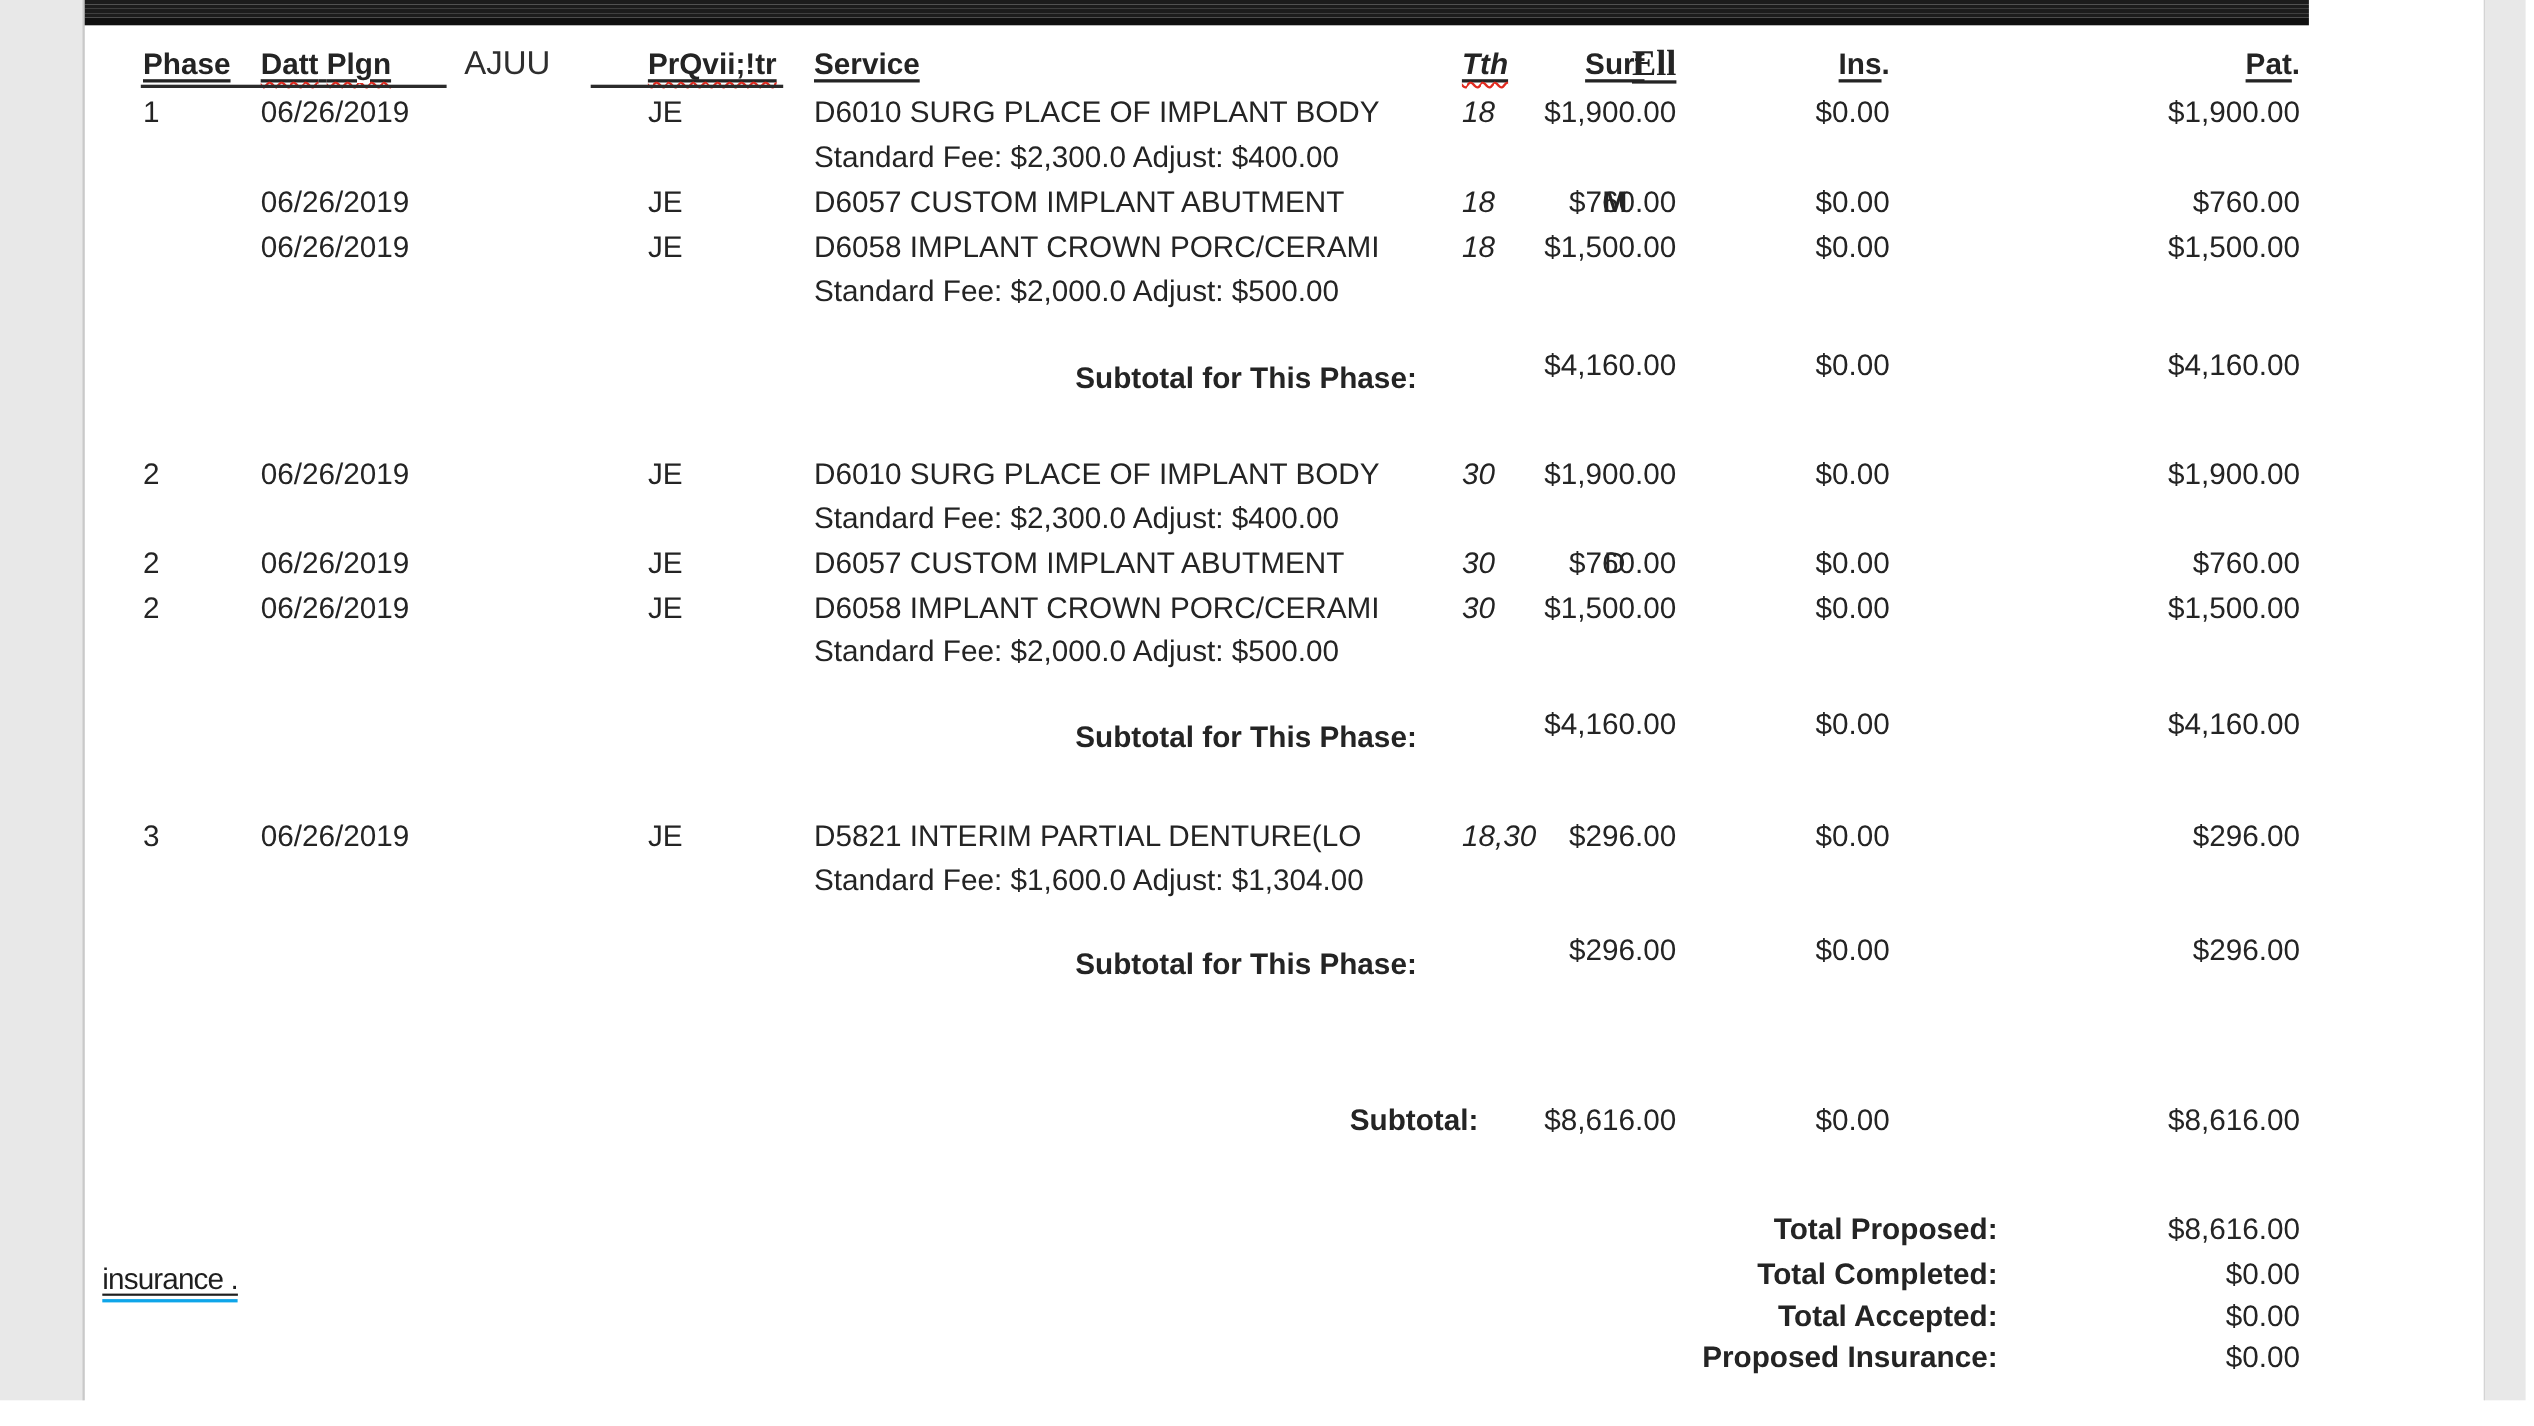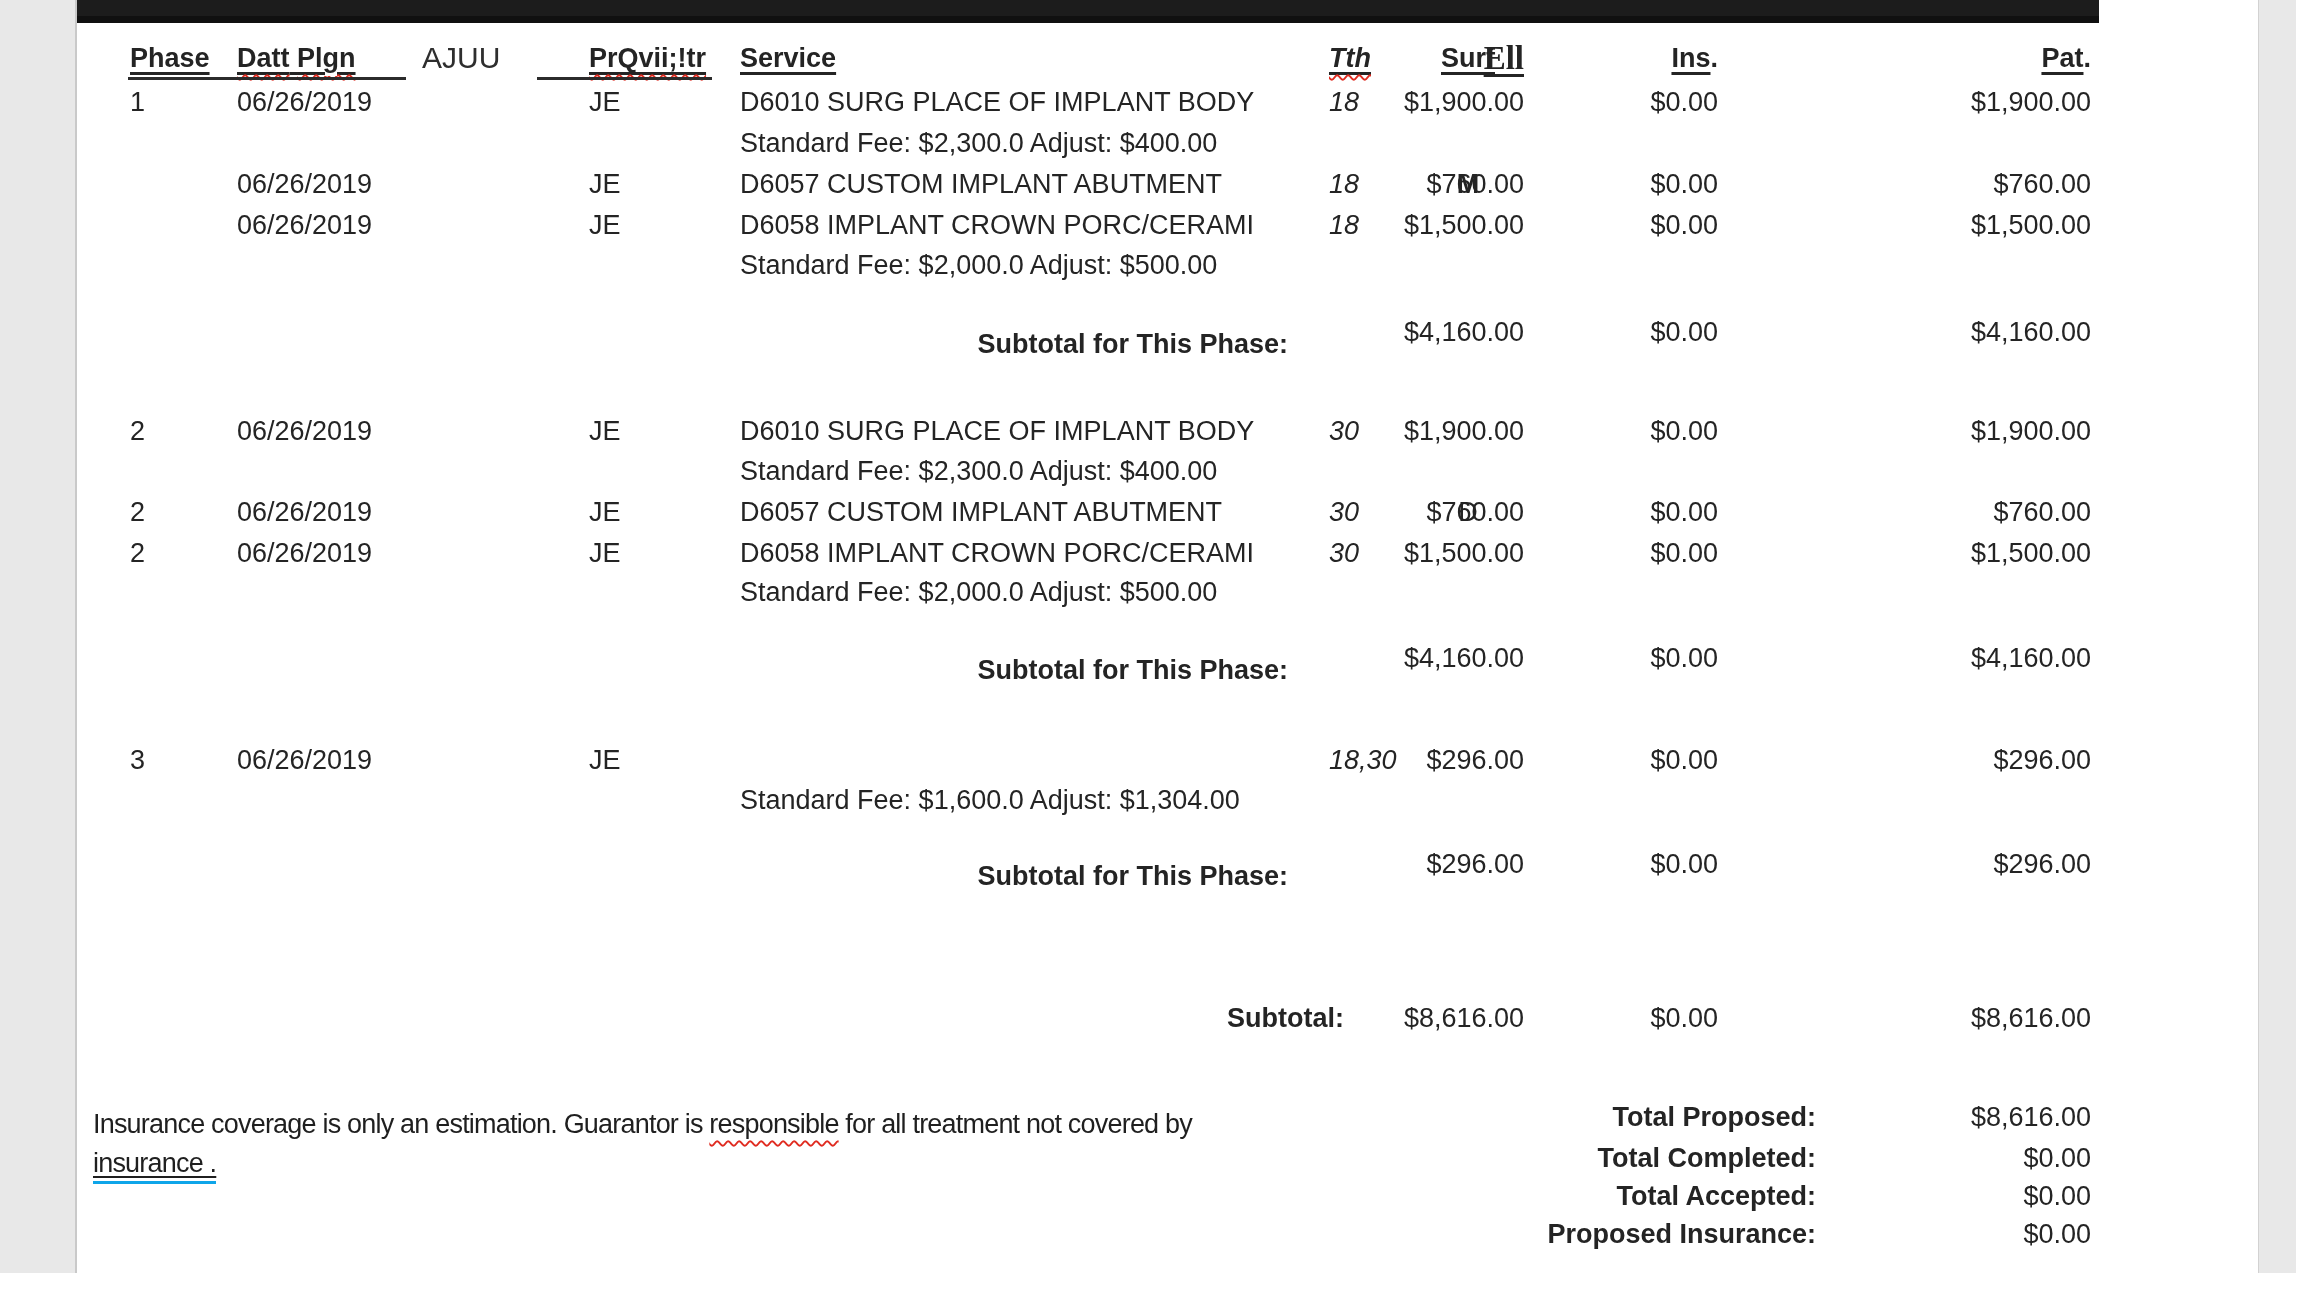--- a/index.html
+++ b/index.html
@@ -160,20 +160,21 @@
       <span class="c stlabel">Subtotal for This Phase:</span>
       <span class="c fee">$4,160.00</span>
       <span class="c ins">$0.00</span>
       <span class="c pat">$4,160.00</span>
     </div>
 
     <div class="row" style="top:742px">
       <span class="c ph">3</span>
       <span class="c dt">06/26/2019</span>
       <span class="c pr">JE</span>
+      <span class="c sv">D5821 INTERIM PARTIAL DENTURE(LO</span>
       <span class="c th">18,30</span>
       <span class="c fee">$296.00</span>
       <span class="c ins">$0.00</span>
       <span class="c pat">$296.00</span>
     </div>
     <div class="row" style="top:782px">
       <span class="c sv">Standard Fee: $1,600.0 Adjust: $1,304.00</span>
     </div>
     <div class="phase-rule" style="top:826px"></div>
     <div class="row" style="top:846px">
@@ -186,23 +187,20 @@
     <div id="grand-rule"></div>
     <div class="row" style="top:1000px">
       <span class="c gstlabel">Subtotal:</span>
       <span class="c fee">$8,616.00</span>
       <span class="c ins">$0.00</span>
       <span class="c pat">$8,616.00</span>
     </div>
 
     <div id="thick-sep"></div>
 
-    <div class="disc" style="top:1106px">
-      <span>Insurance coverage is only an estimation. Guarantor is </span><span class="wavy-only">responsible</span><span> for all treatment not covered by</span>
-    </div>
     <div class="disc" style="top:1145px">
       <span class="link">insurance .</span>
     </div>
 
     <div class="row b" style="top:1099px">
       <span class="c tlabel">Total Proposed:</span>
       <span class="c tval" style="font-weight:normal">$8,616.00</span>
     </div>
     <div class="row b" style="top:1140px">
       <span class="c tlabel">Total Completed:</span>

